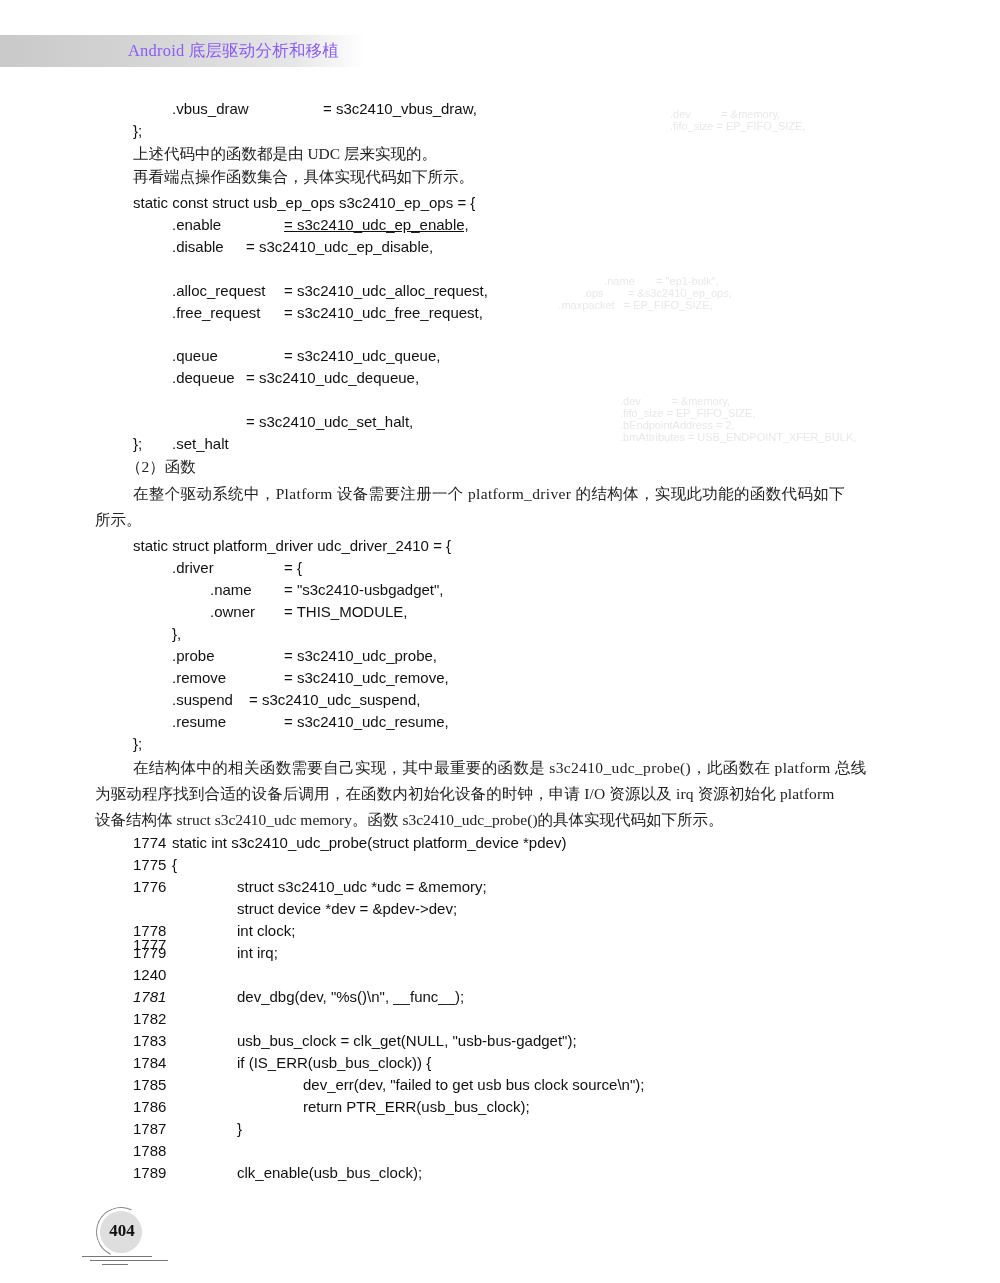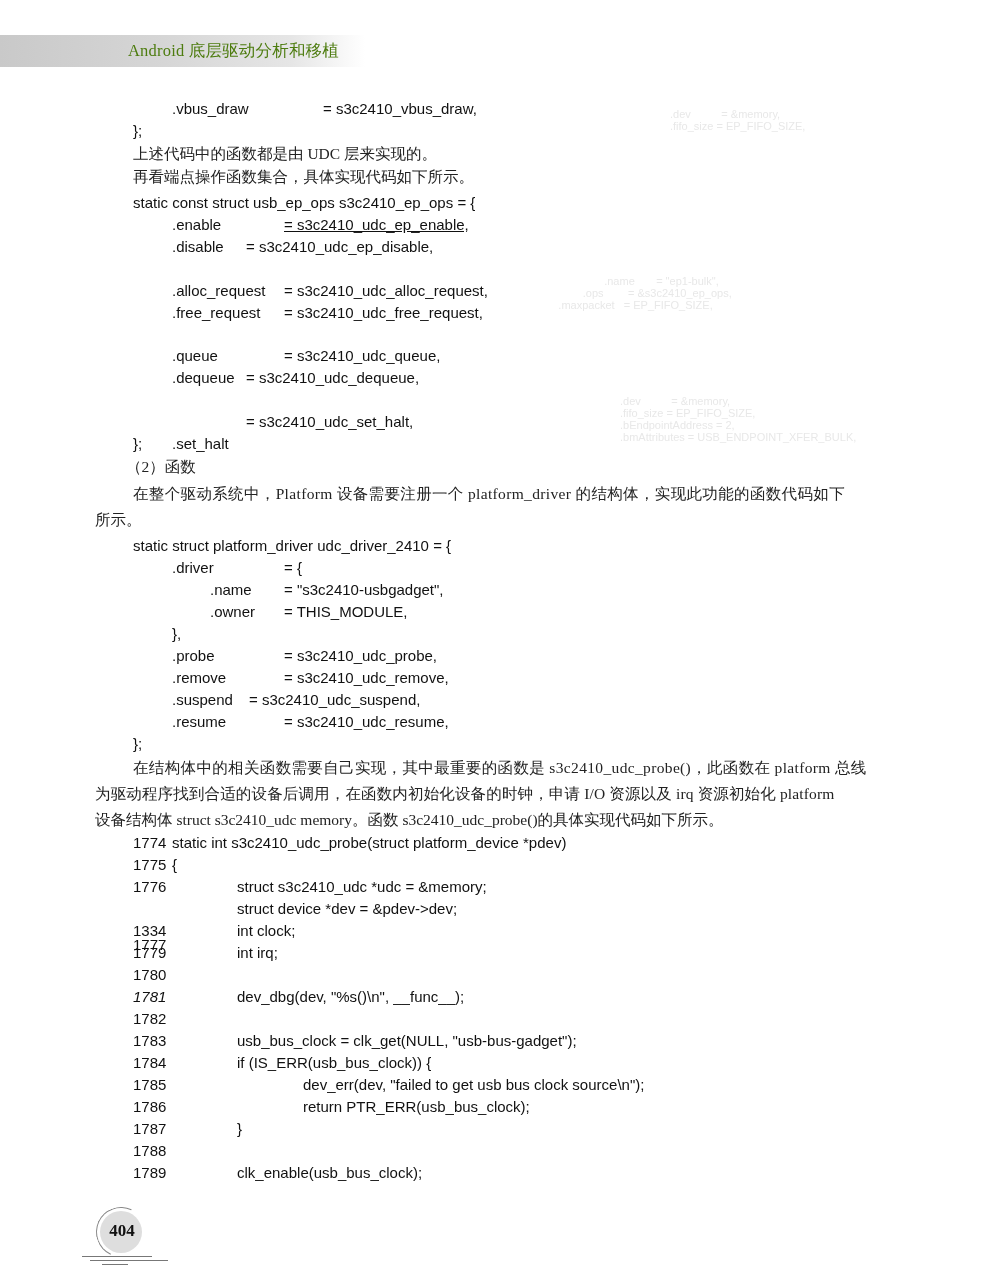--- a/index.html
+++ b/index.html
@@ -5,21 +5,21 @@
   html, body { margin:0; padding:0; }
   body {
     width:1000px; height:1283px; background:#ffffff; position:relative; overflow:hidden;
     font-family:"Liberation Serif", "DejaVu Serif", serif; color:#1a1a1a;
   }
   .header-band {
     position:absolute; left:0; top:35px; width:365px; height:32px;
     background:linear-gradient(90deg,#c9c9c9 0%,#d6d6d6 45%,#e6e6e6 80%,#ffffff 100%);
   }
   .header-title {
-    position:absolute; left:128px; top:40px; font-size:16.5px; color:#4d7c0f;
+    position:absolute; left:128px; top:40px; font-size:16.5px; color:#8b5cf6;
     font-family:"Liberation Serif", serif; letter-spacing:0.2px;
   }
   .code { font-family:"Liberation Sans", "DejaVu Sans", sans-serif; font-size:15px; color:#111; position:absolute; white-space:pre; }
   .para { font-family:"Liberation Serif", "DejaVu Serif", serif; font-size:15.5px; color:#222; position:absolute; white-space:nowrap; }
   .para.wide { letter-spacing:0.35px; }
   .ghost { position:absolute; font-family:"Liberation Sans", sans-serif; font-size:11px; color:#e8e8e8; white-space:pre; }
   .page-num-wrap { position:absolute; left:80px; top:1205px; width:90px; height:60px; }
   .page-circle { position:absolute; left:20px; top:6px; width:42px; height:42px; border-radius:50%; background:#dedede; }
   .page-arc { position:absolute; left:16px; top:2px; width:48px; height:48px; border-radius:50%; border:1.5px solid #888; border-right-color:transparent; border-bottom-color:transparent; transform:rotate(-20deg); }
   .page-num { position:absolute; left:21px; top:16px; width:42px; text-align:center; font-family:"Liberation Serif", serif; font-weight:bold; font-size:17px; color:#111; }
@@ -84,25 +84,25 @@
 
 <div id="listing">
     <div class="code" style="left: 133px; top: 834px;">1774</div>
     <div class="code" style="left: 172px; top: 834px;">static int s3c2410_udc_probe(struct platform_device *pdev)</div>
     <div class="code" style="left: 133px; top: 856px;">1775</div>
     <div class="code" style="left: 172px; top: 856px;">{</div>
     <div class="code" style="left: 133px; top: 878px;">1776</div>
     <div class="code" style="left: 237px; top: 878px;">struct s3c2410_udc *udc = &amp;memory;</div>
     <div class="code" style="left: 133px; top: 900px; margin-top: 36px;">1777</div>
     <div class="code" style="left: 237px; top: 900px;">struct device *dev = &amp;pdev-&gt;dev;</div>
-    <div class="code" style="left: 133px; top: 922px;">1334</div>
+    <div class="code" style="left: 133px; top: 922px;">1778</div>
     <div class="code" style="left: 237px; top: 922px;">int clock;</div>
     <div class="code" style="left: 133px; top: 944px;">1779</div>
     <div class="code" style="left: 237px; top: 944px;">int irq;</div>
-    <div class="code" style="left: 133px; top: 966px;">1780</div>
+    <div class="code" style="left: 133px; top: 966px;">1240</div>
     <div class="code" style="left: 133px; top: 988px; font-style: italic;">1781</div>
     <div class="code" style="left: 237px; top: 988px;">dev_dbg(dev, "%s()\n", __func__);</div>
     <div class="code" style="left: 133px; top: 1010px;">1782</div>
     <div class="code" style="left: 133px; top: 1032px;">1783</div>
     <div class="code" style="left: 237px; top: 1032px;">usb_bus_clock = clk_get(NULL, "usb-bus-gadget");</div>
     <div class="code" style="left: 133px; top: 1054px;">1784</div>
     <div class="code" style="left: 237px; top: 1054px;">if (IS_ERR(usb_bus_clock)) {</div>
     <div class="code" style="left: 133px; top: 1076px;">1785</div>
     <div class="code" style="left: 303px; top: 1076px;">dev_err(dev, "failed to get usb bus clock source\n");</div>
     <div class="code" style="left: 133px; top: 1098px;">1786</div>

